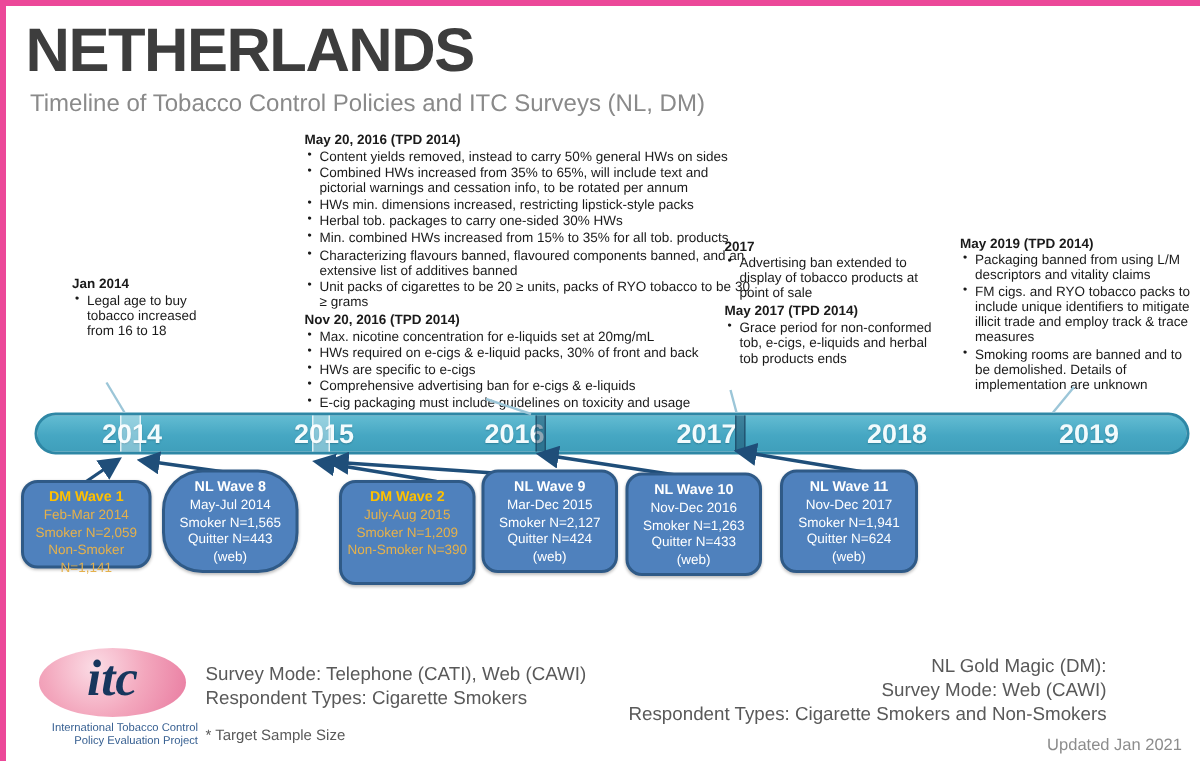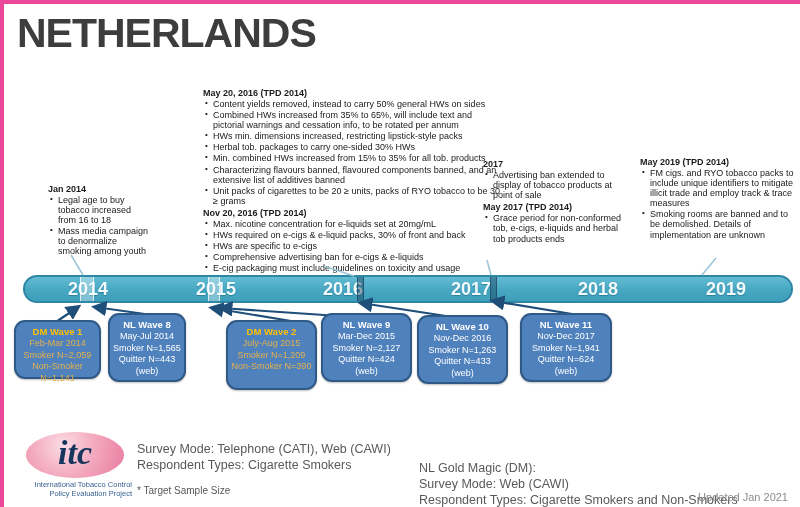--- a/index.html
+++ b/index.html
@@ -40,25 +40,25 @@
   .ftext{position:absolute;font-size:12.5px;color:#595959;line-height:16px;}
   .fnote{position:absolute;font-size:10px;color:#595959;}
   .updated{position:absolute;right:14px;top:487px;font-size:11px;color:#8c8c8c;}
 </style>
 </head>
 <body>
 
 <div class="page">
 
   <div class="title">NETHERLANDS</div>
+  <div class="subtitle">Timeline of Tobacco Control Policies and ITC Surveys (NL, DM)</div>
 
   <div class="ann" style="left:44px;top:178px;width:102px;">
     <div class="ann-h">Jan 2014</div>
     <div class="b">Legal age to buy tobacco increased from 16 to 18</div>
-    <div class="b">Mass media campaign to denormalize smoking among youth</div>
   </div>
 
   <div class="ann" style="left:199px;top:82px;width:300px;">
     <div class="ann-h">May 20, 2016 (TPD 2014)</div>
     <div class="b">Content yields removed, instead to carry 50% general HWs on sides</div>
     <div class="b">Combined HWs increased from 35% to 65%, will include text and pictorial warnings and cessation info, to be rotated per annum</div>
     <div class="b">HWs min. dimensions increased, restricting lipstick-style packs</div>
     <div class="b">Herbal tob. packages to carry one-sided 30% HWs</div>
     <div class="b">Min. combined HWs increased from 15% to 35% for all tob. products</div>
     <div class="b">Characterizing flavours banned, flavoured components banned, and an extensive list of additives banned</div>
@@ -73,20 +73,21 @@
 
   <div class="ann" style="left:479px;top:153px;width:140px;">
     <div class="ann-h">2017</div>
     <div class="b">Advertising ban extended to display of tobacco products at point of sale</div>
     <div class="ann-h">May 2017 (TPD 2014)</div>
     <div class="b">Grace period for non-conformed tob, e-cigs, e-liquids and herbal tob products ends</div>
   </div>
 
   <div class="ann" style="left:636px;top:151px;width:158px;">
     <div class="ann-h">May 2019 (TPD 2014)</div>
+    <div class="b">Packaging banned from using L/M descriptors and vitality claims</div>
     <div class="b">FM cigs. and RYO tobacco packs to include unique identifiers to mitigate illicit trade and employ track &amp; trace measures</div>
     <div class="b">Smoking rooms are banned and to be demolished. Details of implementation are unknown</div>
   </div>
 
   <div class="bar">
     <span class="yr" style="left:23px;">2014</span>
     <span class="yr" style="left:151px;">2015</span>
     <span class="yr" style="left:278px;">2016</span>
     <span class="yr" style="left:406px;">2017</span>
     <span class="yr" style="left:533px;">2018</span>
@@ -120,21 +121,21 @@
       <path d="M580,312 L489,297" marker-end="url(#ah)"></path>
     </g>
   </svg>
 
   <div class="wave dm" style="left:10px;top:316px;width:87px;height:59px;">
     <div class="t">DM Wave 1</div>
     <div class="l">Feb-Mar 2014</div>
     <div class="l">Smoker N=2,059</div>
     <div class="l">Non-Smoker N=1,141</div>
   </div>
-  <div class="wave nl" style="left:104px;top:309px;width:78px;height:69px;">
+  <div class="wave nl" style="left:104px;top:309px;width:91px;height:69px;border-radius:27px;">
     <div class="t">NL Wave 8</div>
     <div class="l">May-Jul 2014</div>
     <div class="l">Smoker N=1,565</div>
     <div class="l">Quitter N=443</div>
     <div class="l">(web)</div>
   </div>
   <div class="wave dm" style="left:222px;top:316px;width:91px;height:70px;">
     <div class="t">DM Wave 2</div>
     <div class="l">July-Aug 2015</div>
     <div class="l">Smoker N=1,209</div>
@@ -171,21 +172,21 @@
       <div>Policy Evaluation Project</div>
     </div>
   </div>
 
   <div class="ftext" style="left:133px;top:437px;">
     <div>Survey Mode: Telephone (CATI), Web (CAWI)</div>
     <div>Respondent Types: Cigarette Smokers</div>
   </div>
   <div class="fnote" style="left:133px;top:481px;">* Target Sample Size</div>
 
-  <div class="ftext" style="left:415px;top:456px;">
+  <div class="ftext" style="left:415px;top:432px;text-align:right;">
     <div>NL Gold Magic (DM):</div>
     <div>Survey Mode: Web (CAWI)</div>
     <div>Respondent Types: Cigarette Smokers and Non-Smokers</div>
   </div>
 
   <div class="updated">Updated Jan 2021</div>
 
 </div>
 
 </body></html>

